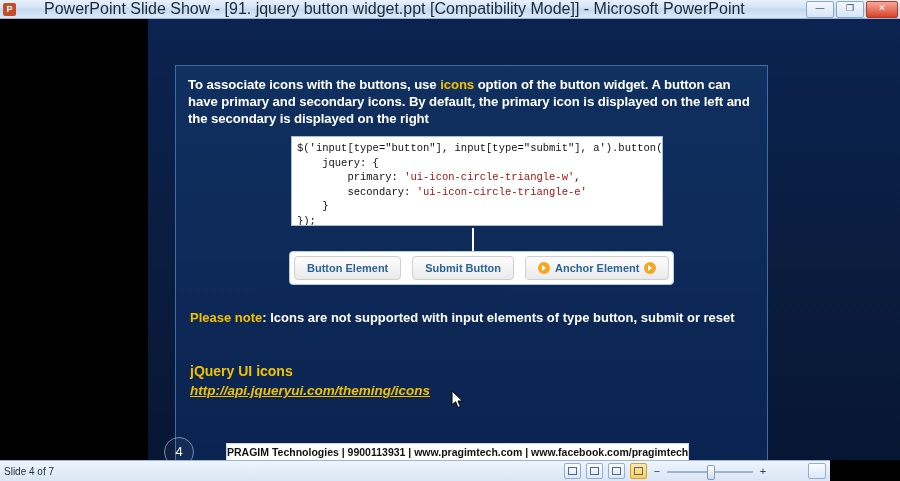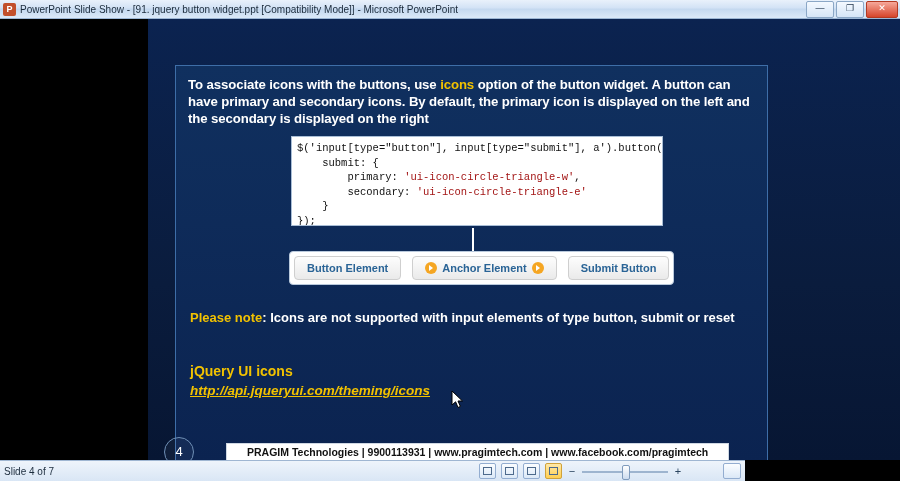--- a/index.html
+++ b/index.html
@@ -40,25 +40,26 @@
     color: #fff;
     font-size: 9px;
     line-height: 13px;
     text-align: center;
     border-radius: 2px;
     font-weight: bold;
     margin-right: 4px;
     flex: 0 0 auto;
   }
   .title-text {
-    font-size: 10px;
+    font-size: 16px;
     color: #1a2a3a;
     white-space: nowrap;
     overflow: hidden;
     text-overflow: ellipsis;
+    margin-left: 24px;
   }
   .win-buttons {
     position: absolute;
     right: 2px;
     top: 1px;
     display: flex;
     gap: 2px;
   }
   .win-btn {
     width: 26px;
@@ -282,21 +283,21 @@
   }
 
   .footer-line1 {
     position: absolute;
     left: 78px;
     top: 424px;
     background: #ffffff;
     color: #111;
     font-size: 10.5px;
     font-weight: bold;
-    padding: 2px 20px;
+    padding: 2px 0;
     border: 1px solid #cfd8e3;
     white-space: nowrap;
   }
 
   
   .watermark {
     position: absolute;
     left: 14px;
     top: 437px;
     font-size: 21px;
@@ -304,21 +305,21 @@
     font-family: "Liberation Sans", sans-serif;
     letter-spacing: 0.3px;
     text-shadow: 0 1px 2px rgba(0,0,0,0.7);
   }
 
   
   .statusbar {
     position: absolute;
     left: 0;
     top: 460px;
-    width: 745px;
+    width: 830px;
     height: 21px;
     background: linear-gradient(to bottom, #eef4fb, #d9e6f5);
     border-top: 1px solid #9fb6d2;
     box-sizing: border-box;
     display: flex;
     align-items: center;
     padding: 0 4px;
     font-size: 10px;
     color: #1c2c3d;
   }
@@ -412,42 +413,42 @@
     <div class="slide">
 
 
       <div class="content-box">
 
         <div class="intro-text">
           <span>To associate icons with the buttons, use </span><span class="hl">icons</span><span> option of the button widget. A button can have primary and secondary icons. By default, the primary icon is displayed on the left and the secondary is displayed on the right</span>
         </div>
 
         <div class="code-box"><span>$('input[type="button"], input[type="submit"], a').button({</span>
-<span>    submit: {</span>
+<span>    jquery: {</span>
 <span>        primary: </span><span class="str">'ui-icon-circle-triangle-w'</span><span>,</span>
 <span>        secondary: </span><span class="str">'ui-icon-circle-triangle-e'</span>
 <span>    }</span>
 <span>});</span></div>
 
         <div class="arrow-wrap">
           <div class="stem"></div>
           <div class="head"></div>
         </div>
 
         <div class="btn-row">
           <div class="jq-btn">
             <span>Button Element</span>
           </div>
           <div class="jq-btn">
+            <span>Submit Button</span>
+          </div>
+          <div class="jq-btn">
             <span class="ui-icon"></span>
             <span>Anchor Element</span>
             <span class="ui-icon east"></span>
-          </div>
-          <div class="jq-btn">
-            <span>Submit Button</span>
           </div>
         </div>
 
         <div class="note">
           <span class="label">Please note</span><span>: Icons are not supported with input elements of type button, submit or reset</span>
         </div>
 
         <div class="icons-head">jQuery UI icons</div>
         <div class="icons-link">http://api.jqueryui.com/theming/icons</div>
       </div>

